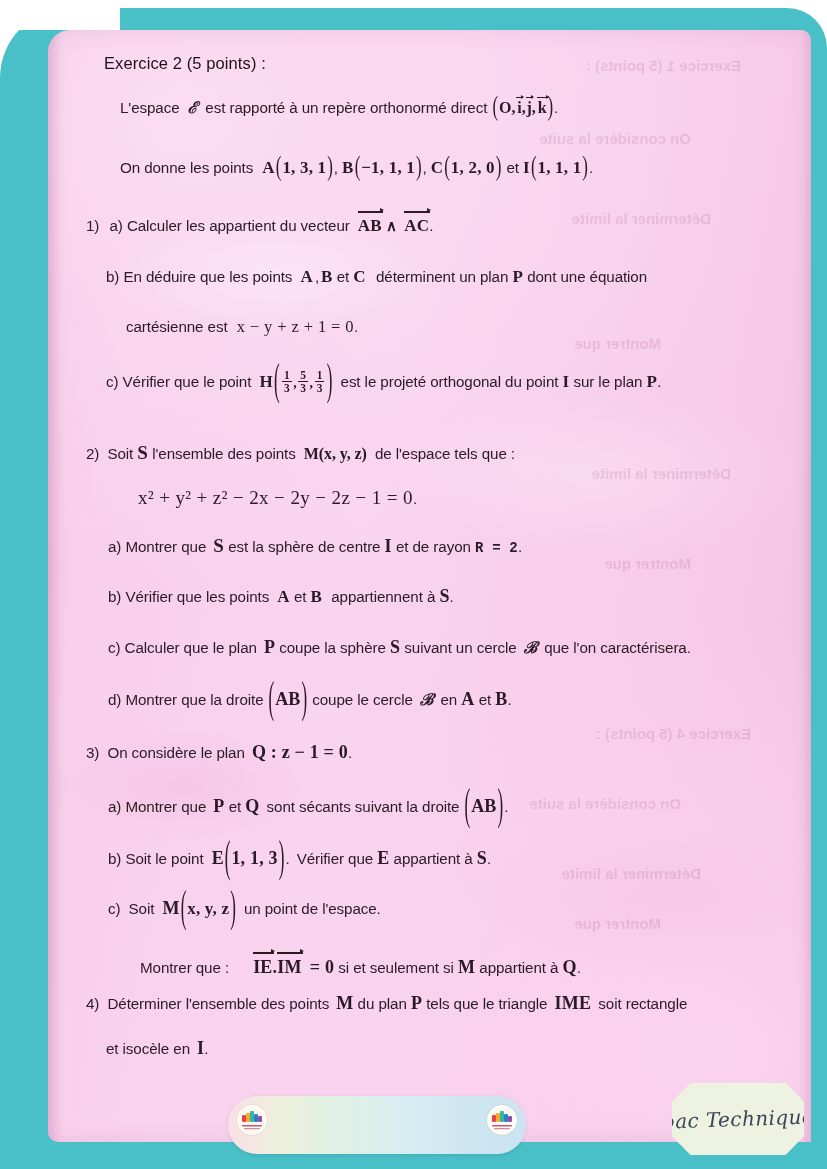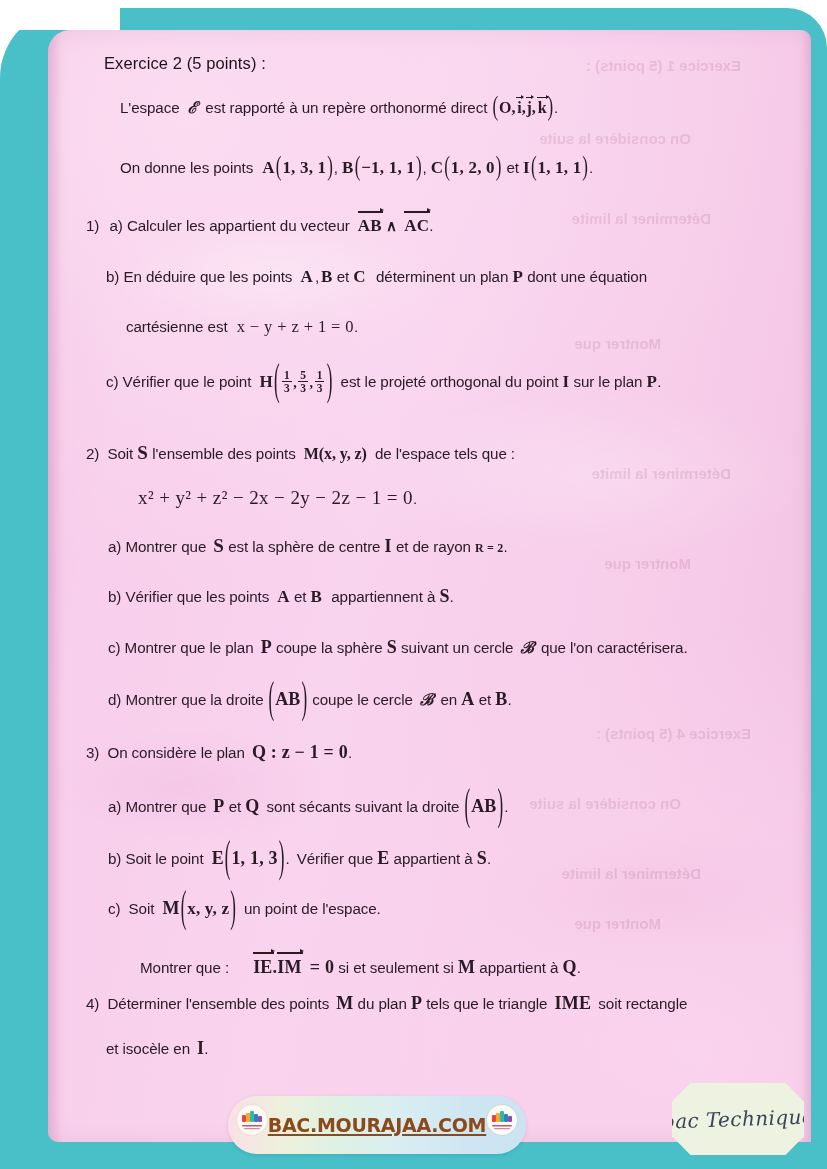--- a/index.html
+++ b/index.html
@@ -430,36 +430,36 @@
         <span class="eq">x² + y² + z² − 2x − 2y − 2z − 1 = 0</span><span style="font-size:15px;">.</span>
       </div>
 
       <div class="line" style="left:60px; top:505px;">
         <span>a)</span>
         <span>Montrer que</span>
         <span class="m" style="font-size:19px; margin-left:3px;">S</span>
         <span>est la sphère de centre</span>
         <span class="m" style="font-size:18px;">I</span>
         <span>et de rayon</span>
-        <span class="m" style="font-size:12px;">R = 2</span><span>.</span>
+        <span class="m" style="font-size:14px;font-family:Liberation Mono, monospace;">R = 2</span><span>.</span>
       </div>
 
       <div class="line" style="left:60px; top:556px;">
         <span>b)</span>
         <span>Vérifier que les points</span>
         <span class="m" style="margin-left:4px;">A</span>
         <span>et</span>
         <span class="m">B</span>
         <span style="margin-left:5px;">appartiennent à</span>
         <span class="m" style="font-size:18px;">S</span><span>.</span>
       </div>
 
       <div class="line" style="left:60px; top:606px;">
         <span>c)</span>
-        <span>Montrer que le plan</span>
+        <span>Calculer que le plan</span>
         <span class="m" style="font-size:18px; margin-left:3px;">P</span>
         <span>coupe la sphère</span>
         <span class="m" style="font-size:18px;">S</span>
         <span>suivant un cercle</span>
         <span class="script" style="margin:0 3px;">ℬ</span>
         <span>que l'on caractérisera.</span>
       </div>
 
       <div class="line" style="left:60px; top:658px;">
         <span>d)</span>
@@ -543,21 +543,20 @@
           <rect x="8" y="0" width="4" height="11" rx="1" fill="#35b7a8"></rect>
           <rect x="12" y="3" width="4" height="8" rx="1" fill="#2f7fc1"></rect>
           <rect x="16" y="5" width="4" height="6" rx="1" fill="#8e4fa8"></rect>
         </g>
         <rect x="5" y="20" width="20" height="1.6" rx="0.8" fill="#c2567a"></rect>
         <rect x="7" y="23" width="16" height="1.2" rx="0.6" fill="#d08aa2"></rect>
       </svg>
     </div>
     <div class="wm-inner">
       <div class="wm-text">
-        <span class="wm-url">BAC.MOURAJAA.COM</span>
       </div>
     </div>
     <div class="wm-logo right">
       <svg viewBox="0 0 30 30" width="30" height="30" aria-hidden="true">
         <g transform="translate(5,6)">
           <rect x="0" y="4" width="4" height="7" rx="1" fill="#e8443f"></rect>
           <rect x="4" y="2" width="4" height="9" rx="1" fill="#f7a72b"></rect>
           <rect x="8" y="0" width="4" height="11" rx="1" fill="#35b7a8"></rect>
           <rect x="12" y="3" width="4" height="8" rx="1" fill="#2f7fc1"></rect>
           <rect x="16" y="5" width="4" height="6" rx="1" fill="#8e4fa8"></rect>

